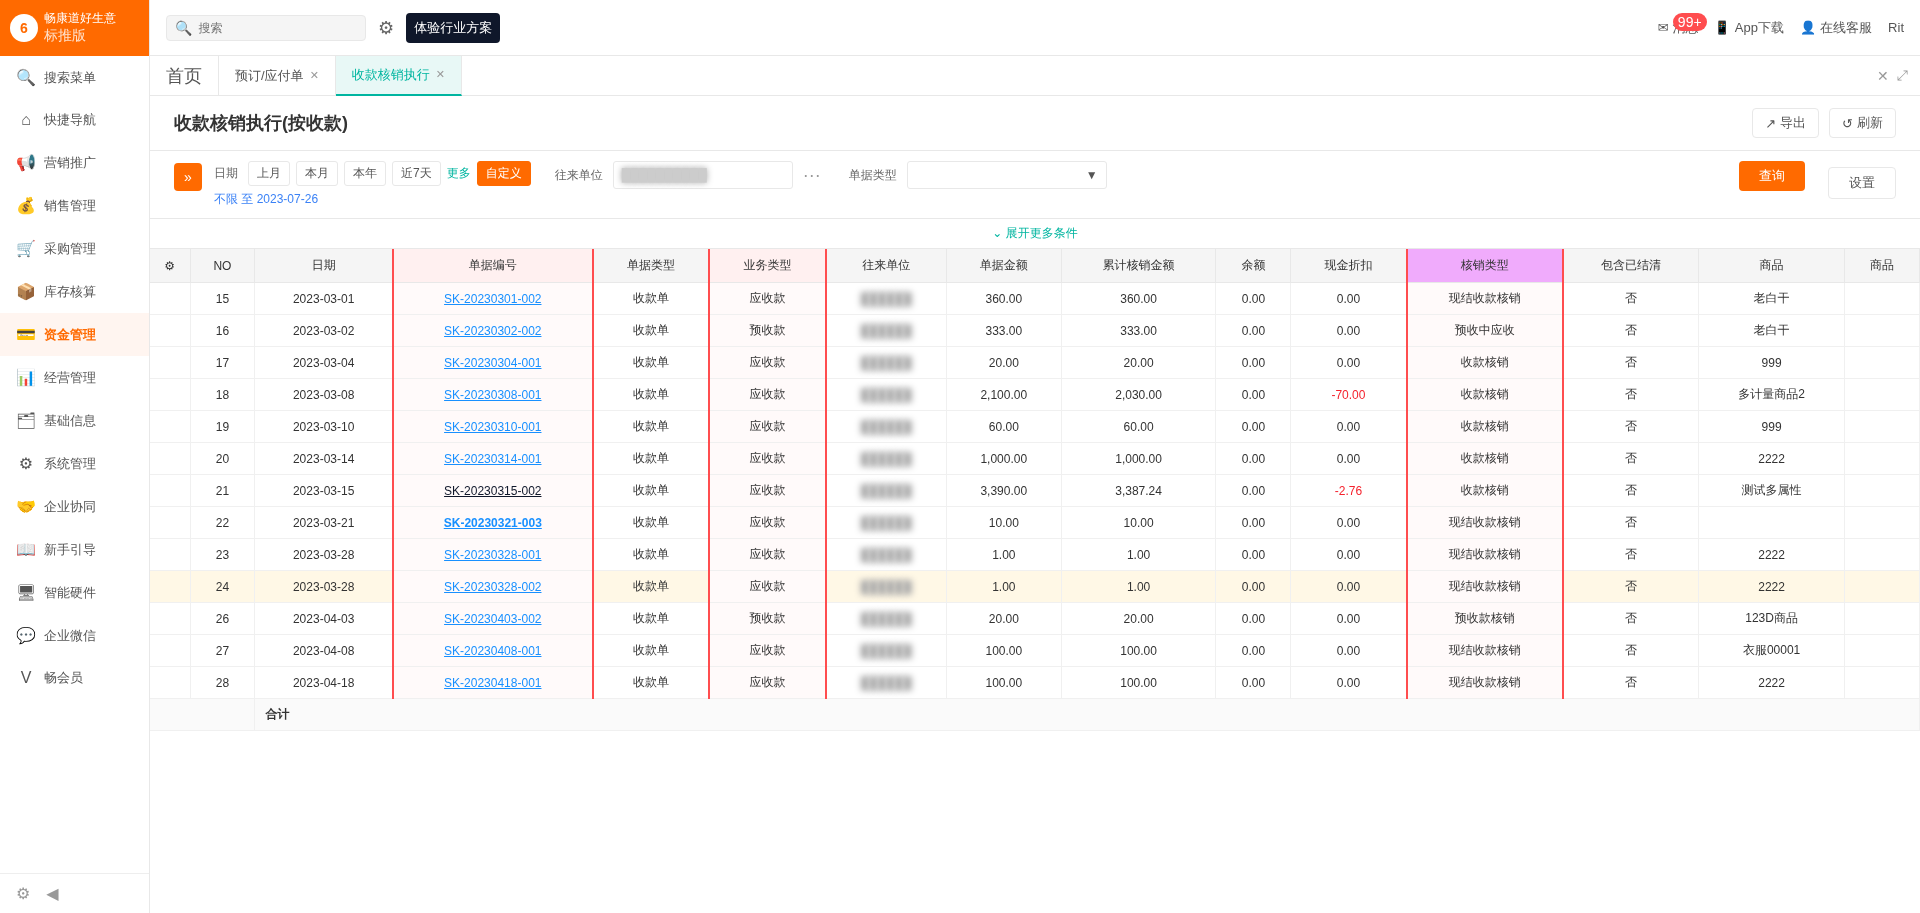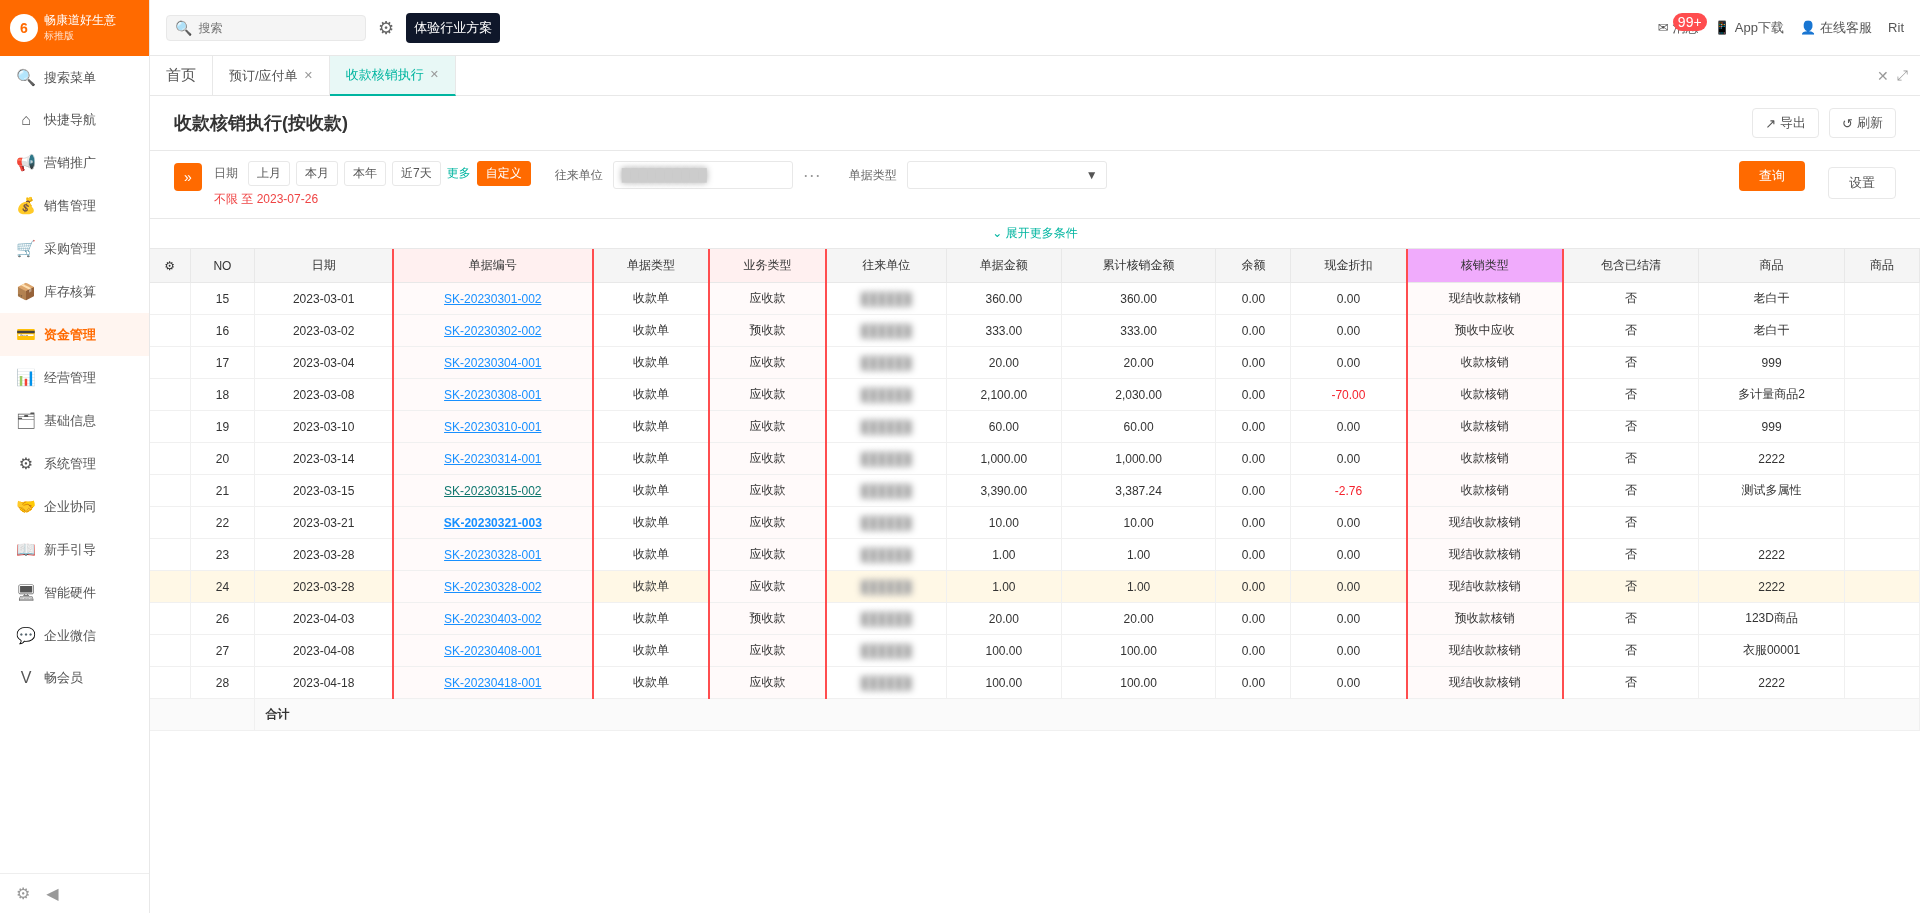--- a/index.html
+++ b/index.html
@@ -3,21 +3,21 @@
   <meta charset="utf-8">
   <style>
     * { box-sizing: border-box; margin: 0; padding: 0; }
     body { font-family: 'Microsoft YaHei', Arial, sans-serif; font-size: 13px; background: #f5f5f5; display: flex; height: 913px; overflow: hidden; }
 
     
     .sidebar { width: 150px; background: #fff; border-right: 1px solid #e8e8e8; display: flex; flex-direction: column; flex-shrink: 0; }
     .sidebar-logo { background: #ff6a00; color: #fff; padding: 8px 10px; display: flex; align-items: center; gap: 6px; height: 56px; }
     .sidebar-logo-icon { width: 28px; height: 28px; background: #fff; border-radius: 50%; display: flex; align-items: center; justify-content: center; color: #ff6a00; font-weight: bold; font-size: 14px; }
     .sidebar-logo-text { font-size: 12px; color: #fff; line-height: 1.3; }
-    .sidebar-logo-badge { font-size: 10px; color: rgba(255,255,255,0.8); }
+    .sidebar-logo-badge { font-size: 14px; color: rgba(255,255,255,0.8); }
     .sidebar-menu { flex: 1; overflow-y: auto; }
     .sidebar-item { display: flex; align-items: center; gap: 8px; padding: 12px 16px; cursor: pointer; color: #555; font-size: 13px; }
     .sidebar-item.active { background: #fff5f0; color: #ff6a00; font-weight: bold; }
     .sidebar-item-icon { font-size: 16px; width: 20px; text-align: center; }
     .sidebar-bottom { padding: 10px 16px; display: flex; gap: 16px; border-top: 1px solid #eee; }
     .sidebar-bottom-icon { color: #999; cursor: pointer; font-size: 16px; }
 
     
     .main { flex: 1; display: flex; flex-direction: column; overflow: hidden; }
 
@@ -33,42 +33,42 @@
     .topbar-badge { background: #ff4d4f; color: #fff; border-radius: 10px; padding: 1px 5px; font-size: 14px; position: absolute; top: -6px; right: -8px; }
     .topbar-app { display: flex; align-items: center; gap: 4px; color: #555; cursor: pointer; font-size: 13px; }
     .topbar-service { display: flex; align-items: center; gap: 4px; color: #555; cursor: pointer; font-size: 13px; }
     .topbar-user { color: #555; font-size: 13px; }
 
     
     .tabbar { height: 40px; background: #fff; border-bottom: 1px solid #e8e8e8; display: flex; align-items: center; padding: 0 0; gap: 0; }
     .tab { display: flex; align-items: center; gap: 6px; padding: 0 16px; height: 40px; cursor: pointer; color: #555; border-right: 1px solid #e8e8e8; font-size: 13px; }
     .tab.active { background: #e8f8f6; color: #00b5a0; border-bottom: 2px solid #00b5a0; }
     .tab-close { font-size: 11px; color: #999; cursor: pointer; }
-    .tab-home { padding: 0 16px; height: 40px; display: flex; align-items: center; color: #555; font-size: 15px; border-right: 1px solid #e8e8e8; }
+    .tab-home { padding: 0 16px; height: 40px; display: flex; align-items: center; color: #555; font-size: 18px; border-right: 1px solid #e8e8e8; }
     .tabbar-actions { margin-left: auto; display: flex; align-items: center; gap: 8px; padding: 0 12px; }
     .tabbar-actions span { color: #999; cursor: pointer; font-size: 16px; }
 
     
     .content { flex: 1; overflow: hidden; display: flex; flex-direction: column; padding: 0; background: #f5f7fa; }
     .page-header { background: #fff; padding: 12px 24px; border-bottom: 1px solid #e8e8e8; display: flex; align-items: center; justify-content: space-between; }
     .page-title { font-size: 18px; font-weight: bold; color: #333; }
     .page-actions { display: flex; gap: 10px; }
     .page-action-btn { display: flex; align-items: center; gap: 4px; padding: 5px 12px; border: 1px solid #e8e8e8; border-radius: 4px; cursor: pointer; background: #fff; color: #555; font-size: 13px; }
 
     
     .filter-bar { background: #fff; padding: 10px 24px; border-bottom: 1px solid #e8e8e8; display: flex; align-items: flex-start; gap: 12px; flex-wrap: wrap; }
     .filter-toggle { width: 28px; height: 28px; background: #ff6a00; border-radius: 4px; display: flex; align-items: center; justify-content: center; cursor: pointer; color: #fff; font-size: 14px; margin-top: 2px; }
     .filter-section { display: flex; align-items: flex-start; gap: 8px; flex-wrap: wrap; flex: 1; }
     .filter-group { display: flex; flex-direction: column; gap: 2px; }
     .filter-label { color: #666; font-size: 12px; margin-right: 4px; }
     .filter-date-row { display: flex; align-items: center; gap: 6px; }
     .filter-date-btn { padding: 3px 8px; border: 1px solid #e8e8e8; border-radius: 3px; cursor: pointer; background: #fff; font-size: 12px; color: #555; }
     .filter-date-btn.custom { background: #ff6a00; color: #fff; border-color: #ff6a00; }
     .filter-date-more { color: #00b5a0; font-size: 12px; cursor: pointer; }
-    .filter-date-range { font-size: 12px; color: #ef4444; }
+    .filter-date-range { font-size: 12px; color: #3b82f6; }
     .filter-input { border: 1px solid #e8e8e8; border-radius: 3px; padding: 4px 8px; font-size: 12px; color: #999; min-width: 160px; background: #fff; }
     .filter-select { border: 1px solid #e8e8e8; border-radius: 3px; padding: 4px 8px; font-size: 12px; color: #555; min-width: 160px; background: #fff; display: flex; align-items: center; justify-content: space-between; cursor: pointer; }
     .filter-dots { color: #999; font-size: 18px; cursor: pointer; padding: 0 4px; }
     .filter-actions { margin-left: auto; display: flex; gap: 23px; align-items: flex-start; }
     .btn-query { background: #ff6a00; color: #fff; border: none; border-radius: 4px; padding: 6px 20px; cursor: pointer; font-size: 13px; }
     .btn-set { background: #fff; color: #555; border: 1px solid #e8e8e8; border-radius: 4px; padding: 6px 20px; cursor: pointer; font-size: 13px; display: block; margin-top: 6px; }
     .expand-more { text-align: center; padding: 6px; color: #00b5a0; font-size: 12px; cursor: pointer; background: #fff; border-bottom: 1px solid #e8e8e8; }
 
     
     .table-container { flex: 1; overflow: auto; background: #fff; margin: 0; }
@@ -392,21 +392,21 @@
               <td>0.00</td>
               <td style="border-left: 2px solid rgb(255, 77, 79); border-right: 2px solid rgb(255, 77, 79); background: rgba(255, 0, 0, 0.02);">收款核销</td>
               <td>否</td>
               <td>2222</td>
               <td></td>
             </tr>
             <tr>
               <td></td>
               <td>21</td>
               <td>2023-03-15</td>
-              <td style="border-left: 2px solid rgb(255, 77, 79); border-right: 2px solid rgb(255, 77, 79); background: rgba(255, 0, 0, 0.02);"><a href="#" style="color: #0f766e; text-decoration: underline;">SK-20230315-002</a></td>
+              <td style="border-left: 2px solid rgb(255, 77, 79); border-right: 2px solid rgb(255, 77, 79); background: rgba(255, 0, 0, 0.02);"><a href="#" style="color: #0f172a; text-decoration: underline;">SK-20230315-002</a></td>
               <td>收款单</td>
               <td style="border-left: 2px solid rgb(255, 77, 79); border-right: 2px solid rgb(255, 77, 79); background: rgba(255, 0, 0, 0.02);">应收款</td>
               <td><span style="color:transparent;text-shadow:0 0 6px #aaa;user-select:none;">██████</span></td>
               <td>3,390.00</td>
               <td>3,387.24</td>
               <td>0.00</td>
               <td class="red-text">-2.76</td>
               <td style="border-left: 2px solid rgb(255, 77, 79); border-right: 2px solid rgb(255, 77, 79); background: rgba(255, 0, 0, 0.02);">收款核销</td>
               <td>否</td>
               <td>测试多属性</td>

